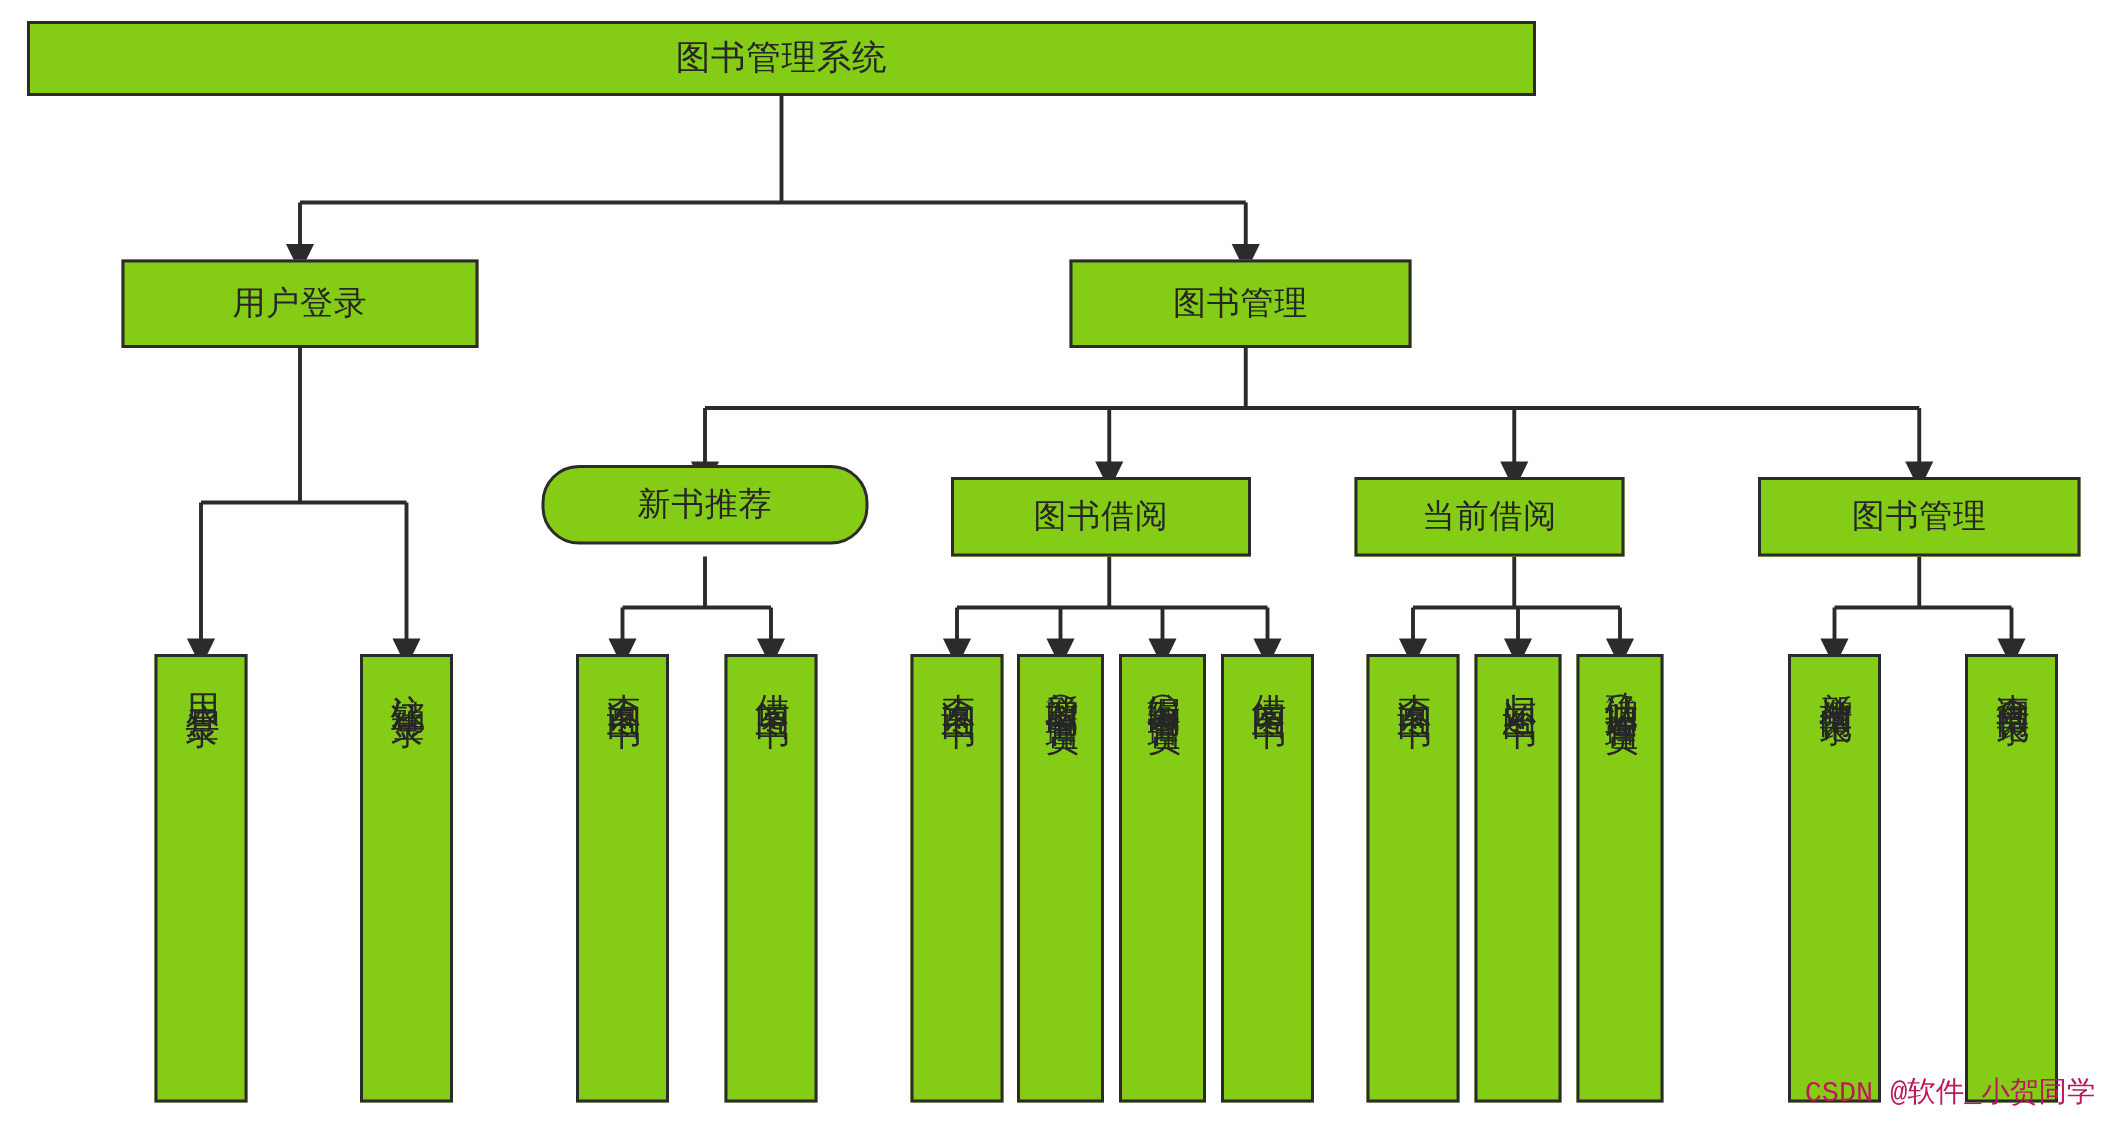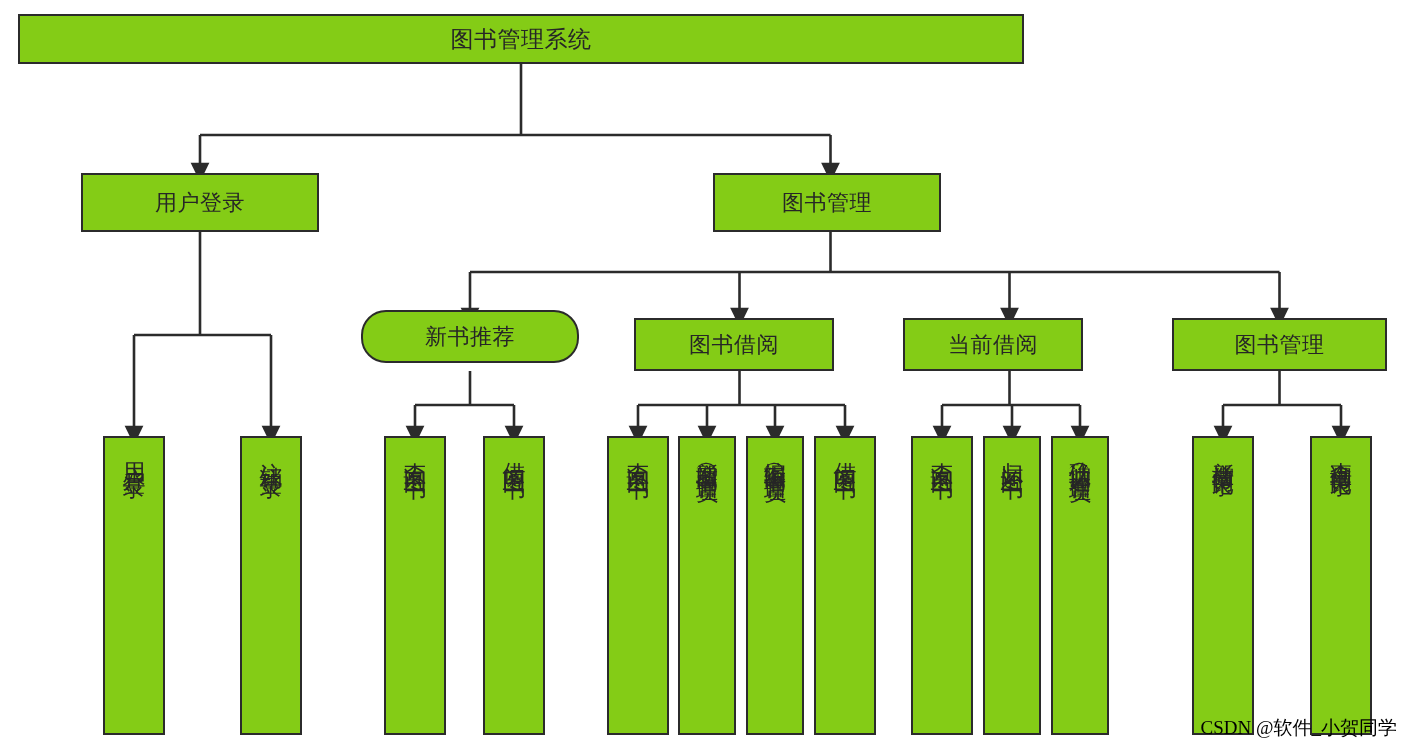--- a/index.html
+++ b/index.html
@@ -68,23 +68,23 @@
   .node.vert.tall .label {
     max-height: 292px;
     font-size: 22px;
     letter-spacing: 3px;
   }
   .watermark {
     position: absolute;
     right: 8px;
     bottom: 6px;
     font-size: 19px;
-    color: #000000;
+    color: #be185d;
     white-space: nowrap;
-    font-family: Liberation Serif, serif;
+    font-family: Liberation Mono, monospace;
     pointer-events: none;
   }
 </style>
 </head>
 <body>
 
 <div id="diagram-root">
 
   <svg class="edges" viewBox="0 0 1405 747" xmlns="http://www.w3.org/2000/svg">
     <defs>

